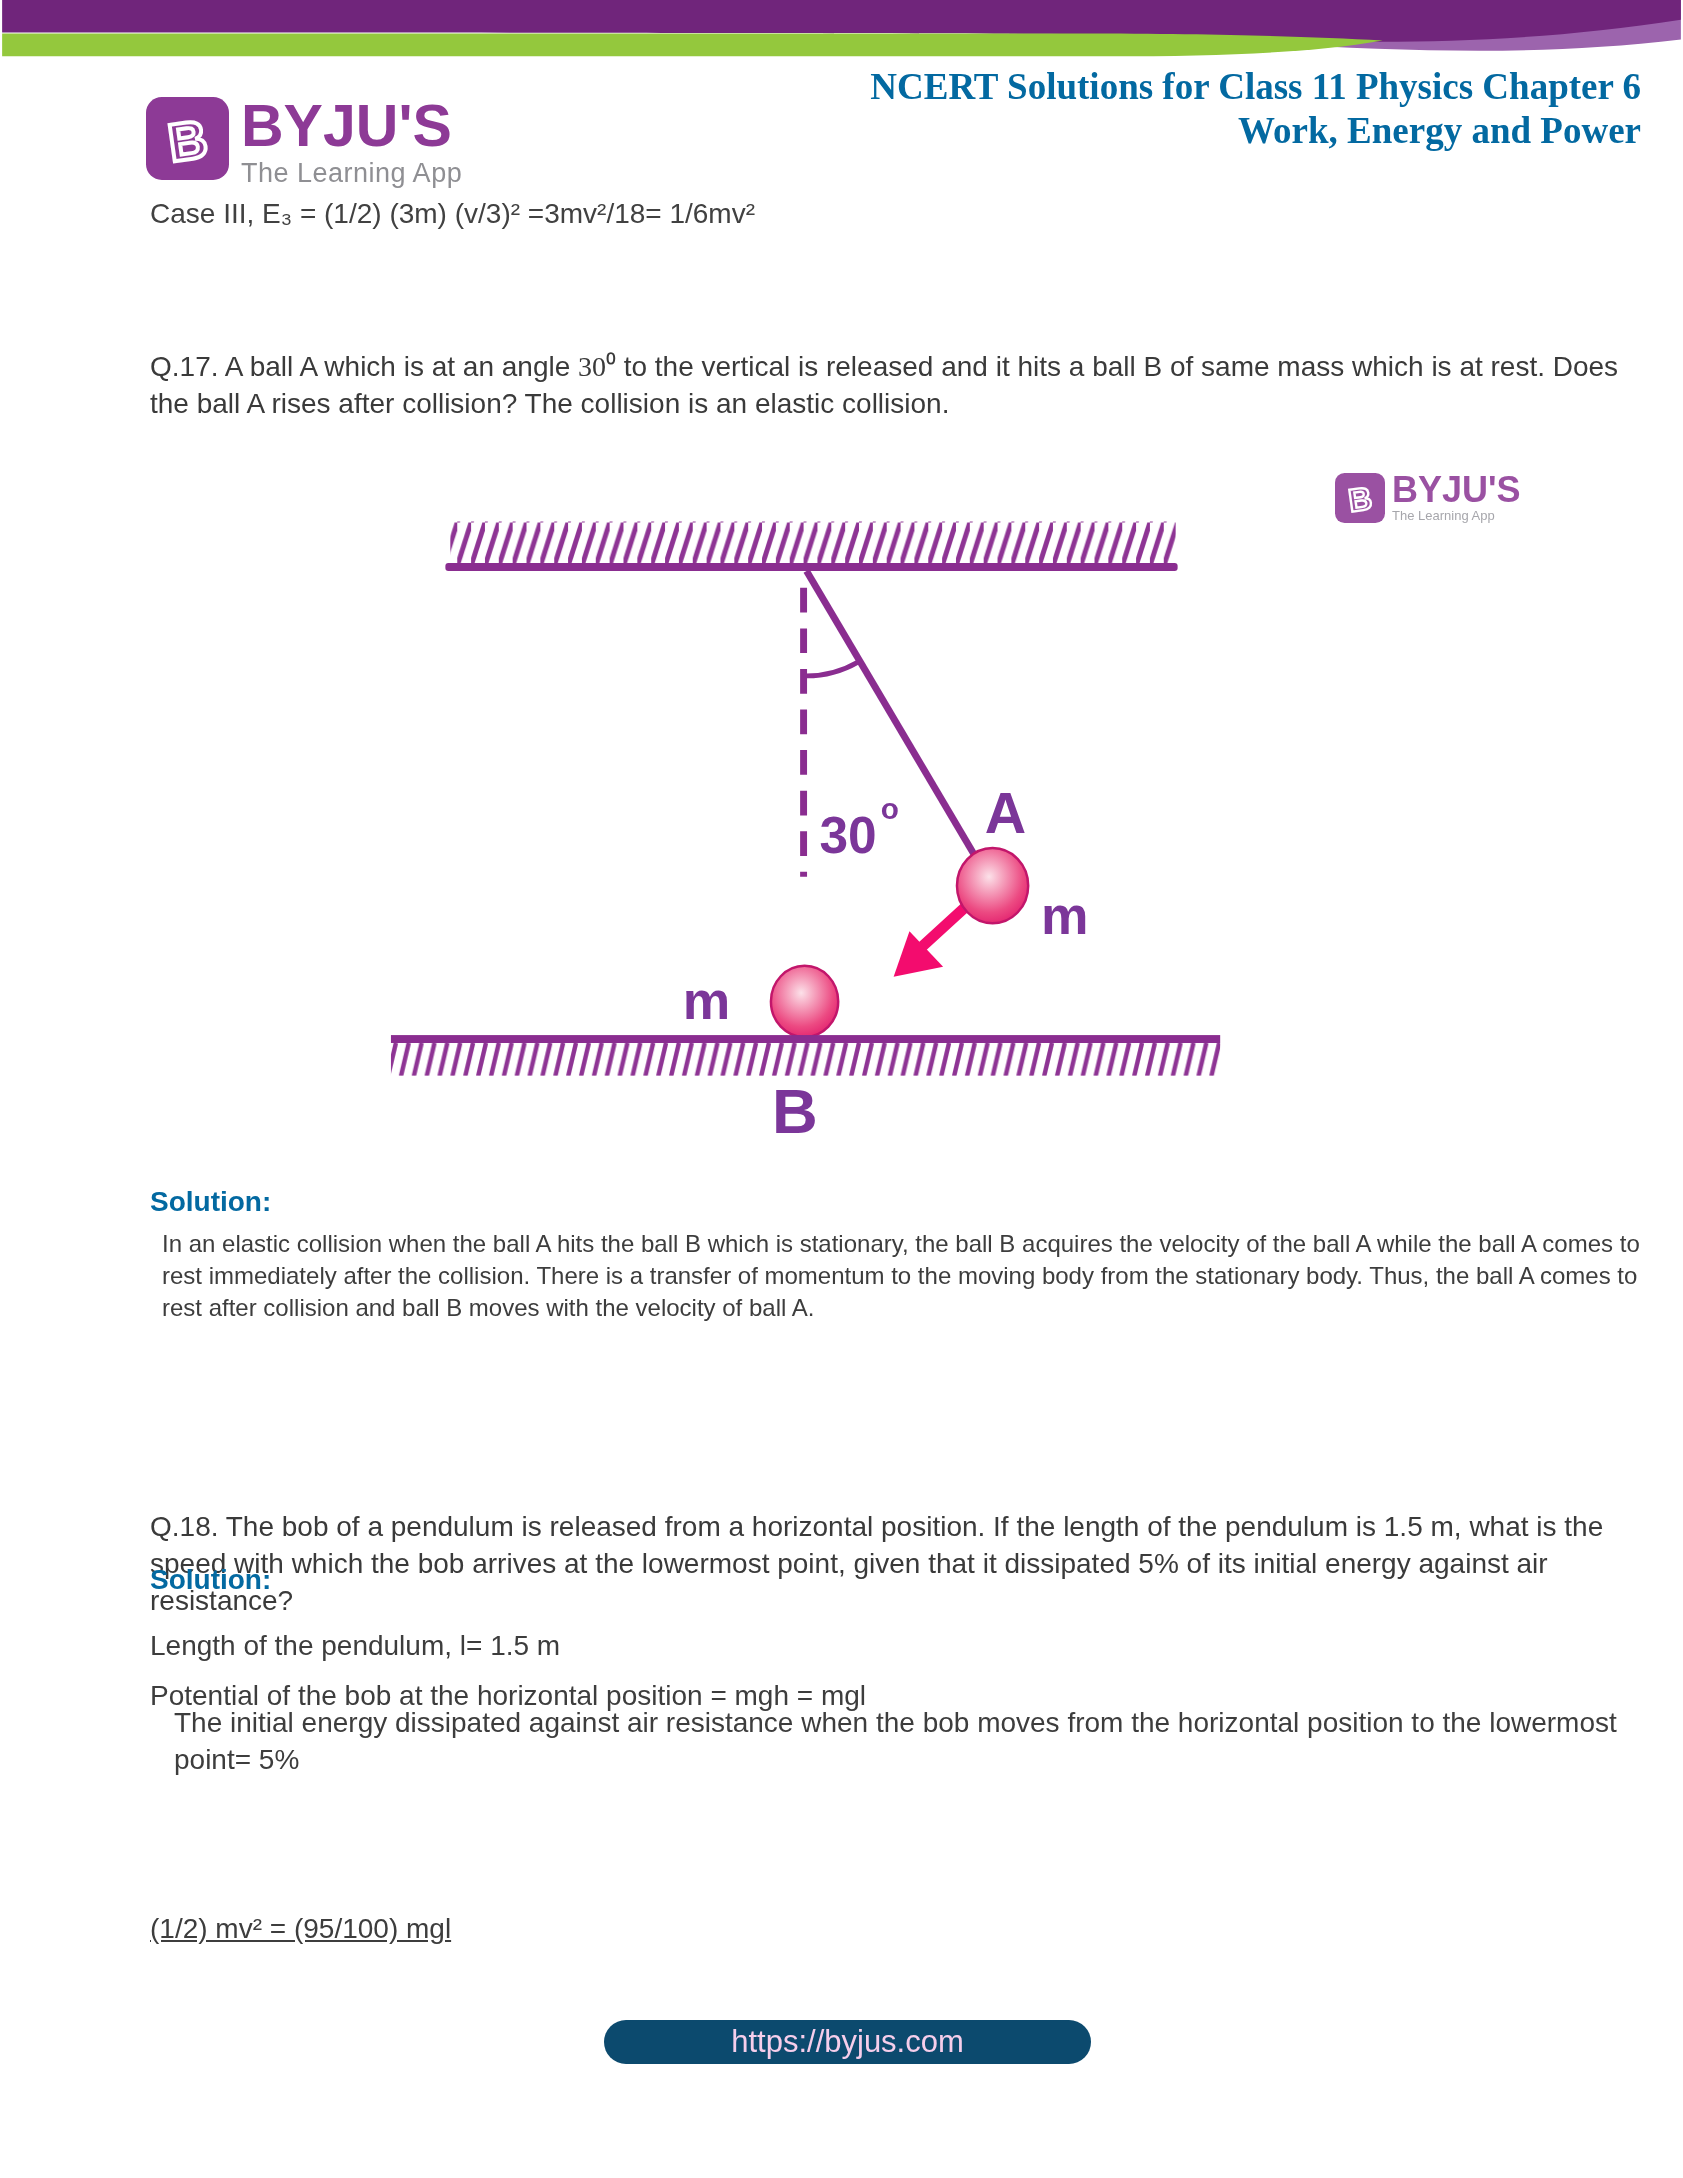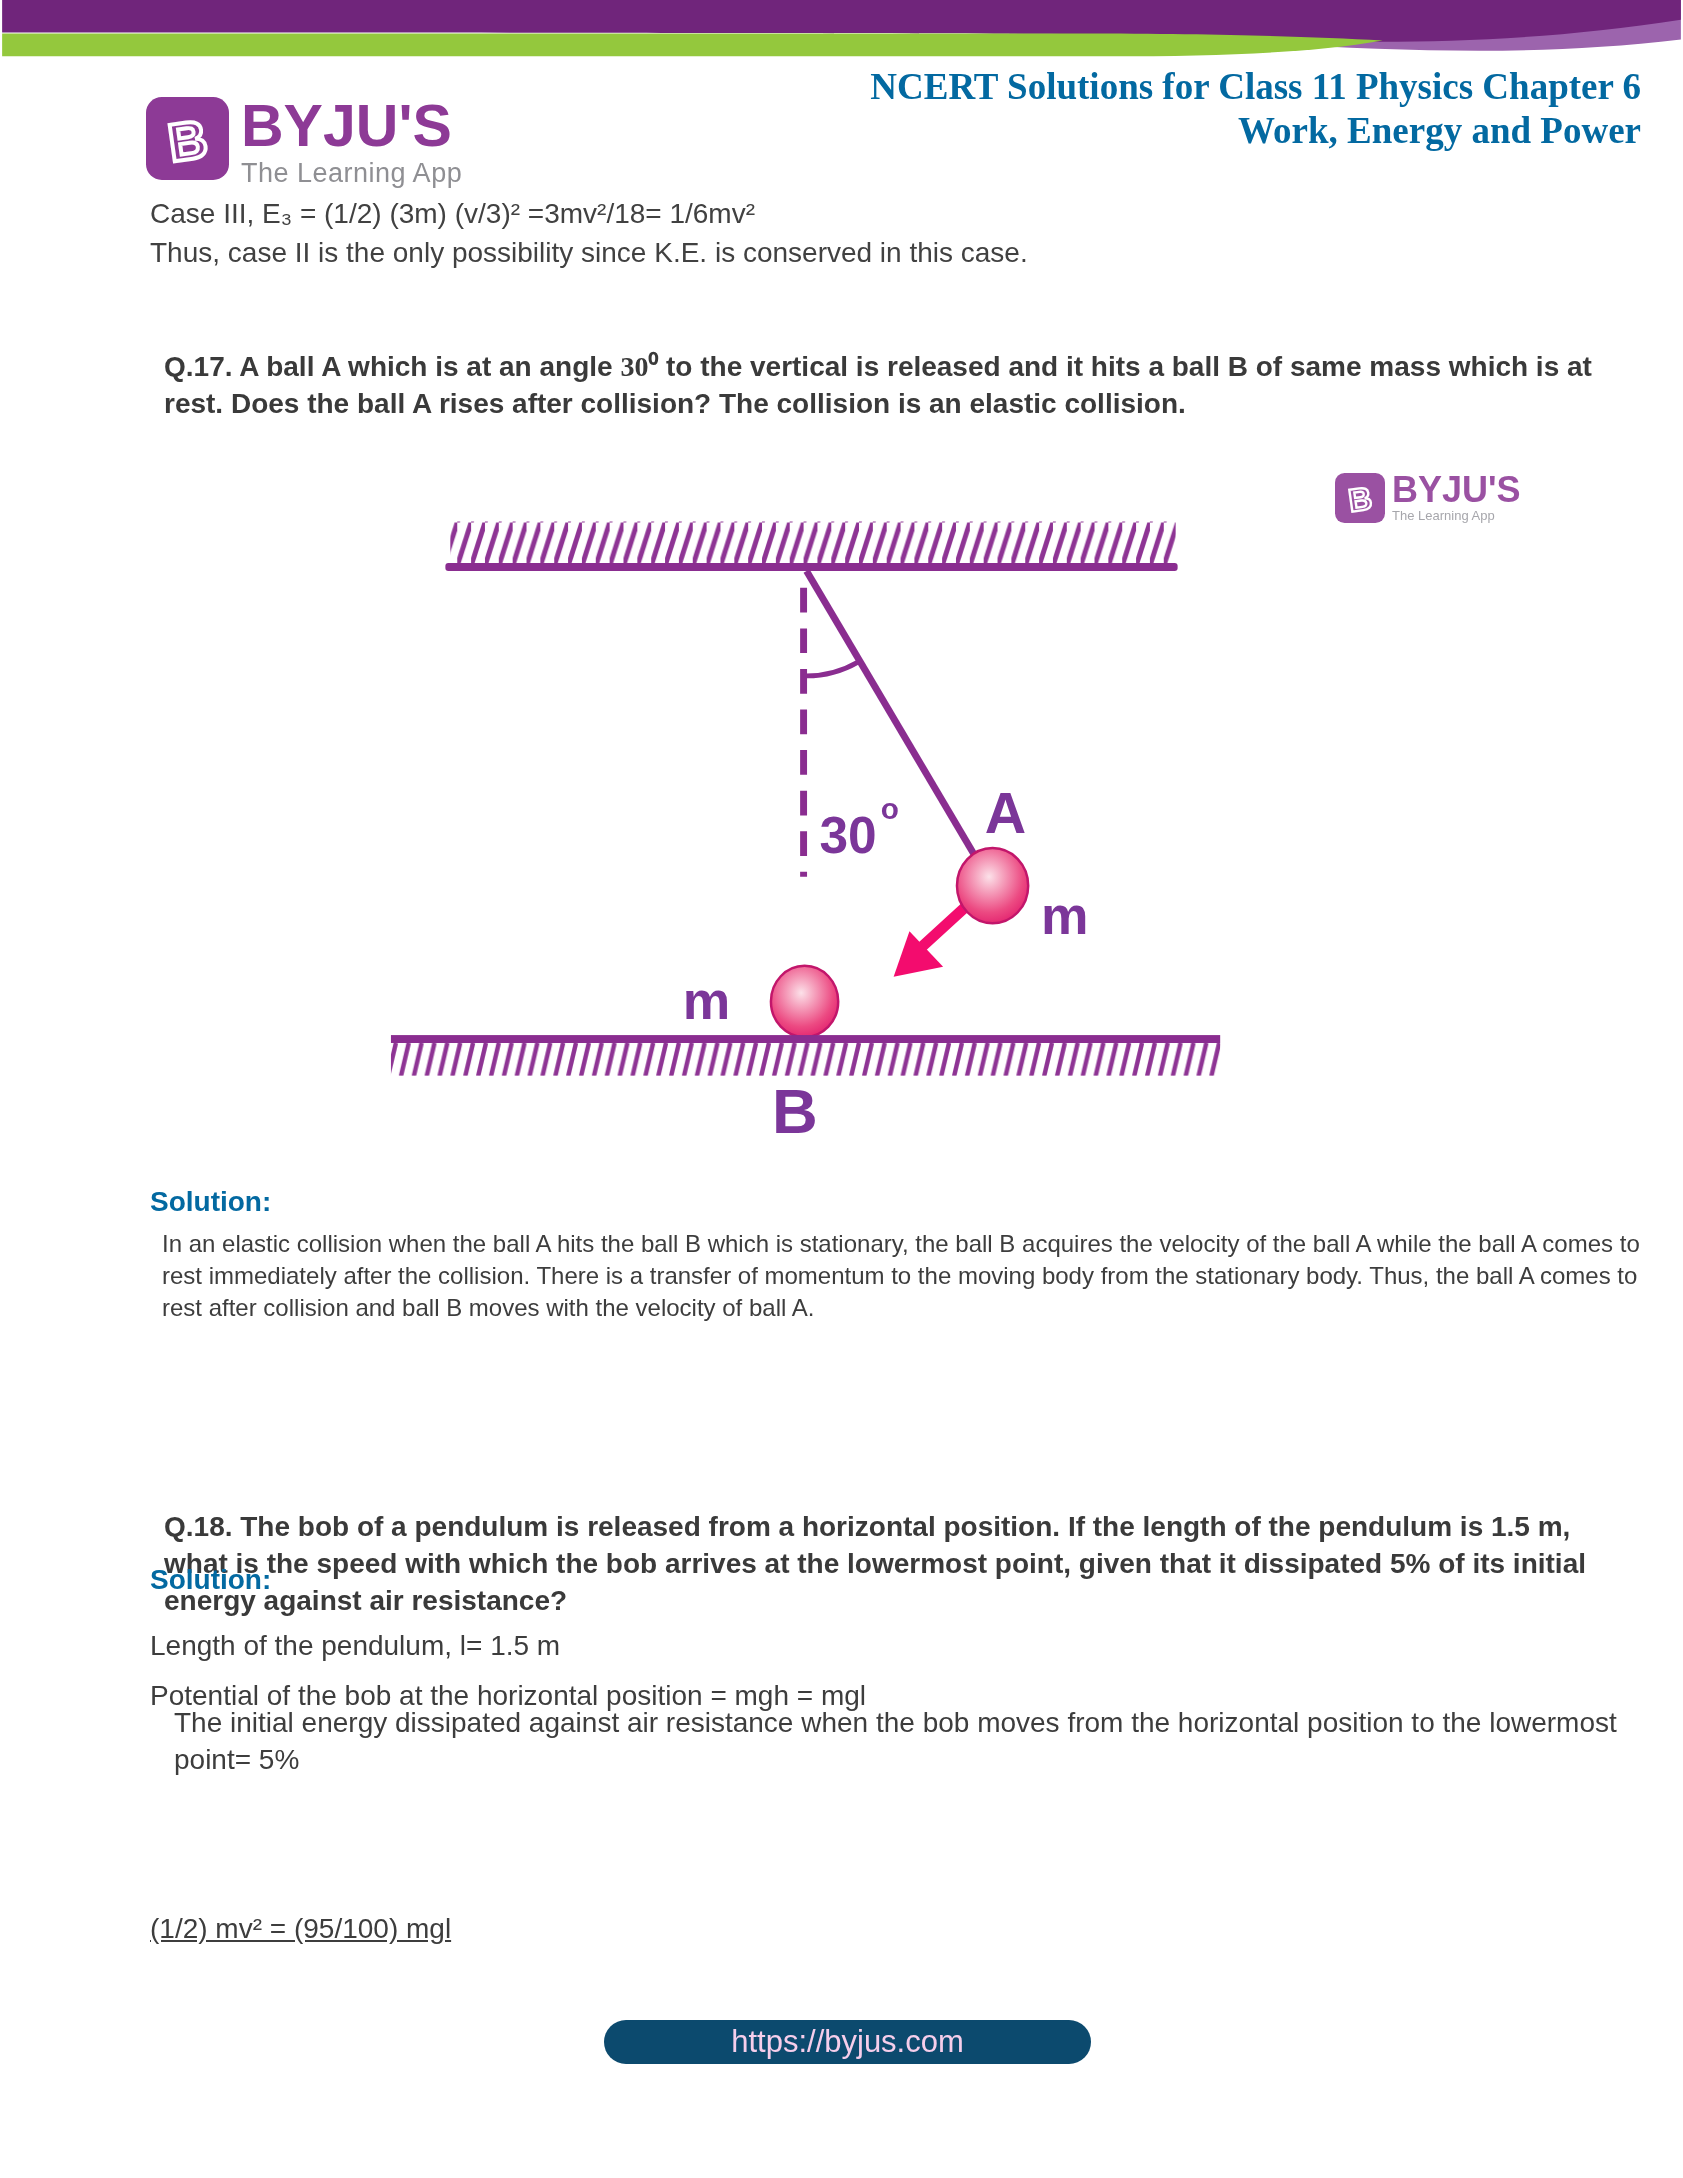--- a/index.html
+++ b/index.html
@@ -18,21 +18,21 @@
   .logo-tagline{font-size:27px; color:#8f8f93; margin-top:2px; letter-spacing:0.5px;}
   .doc-title{
     position:absolute; right:42px; top:65px; text-align:right;
     font-family:"Liberation Serif", serif; font-weight:bold; font-size:37px;
     line-height:44px; color:#0369a1;
   }
 
   
   .body-line{font-size:28px; line-height:39px; color:#414141;}
   .case3{left:150px; top:194px; width:1485px;}
-  .bold-q{font-weight:bold; color:#3a3a3a; font-size:28px; line-height:37px;margin-left:14px;}
+  .bold-q{font-weight:normal; color:#3a3a3a; font-size:28px; line-height:37px;}
   .q17{left:150px; top:348px; width:1485px;}
   .angle-serif{font-family:"Liberation Serif", serif;}
   .sol-label{font-weight:bold; font-size:28px; color:#0369a1;}
   .sol17-label{left:150px; top:1186px;}
   .sol17-text{left:162px; top:1228px; width:1510px; font-size:24px; line-height:32px;}
   .q18{left:150px; top:1508px; width:1455px;}
   .sol18-label{left:150px; top:1564px;}
   .sol18-p{left:150px; width:1510px; font-size:28px; line-height:37px;}
   .p18-1{top:1627px;} .p18-2{top:1677px;} .p18-3{top:1704px;margin-left:24px;}
   .p18-4{top:1816px;} .p18-5{top:1910px;text-decoration:underline;}
@@ -75,21 +75,20 @@
     </div>
   </div>
 
   <div class="doc-title">
     <div>NCERT Solutions for Class 11 Physics Chapter 6</div>
     <div>Work, Energy and Power</div>
   </div>
 
   <div class="abs case3">
     <div class="body-line">Case III, E₃ = (1/2) (3m) (v/3)² =3mv²/18= 1/6mv²</div>
-    <div class="body-line">Thus, case II is the only possibility since K.E. is conserved in this case.</div>
   </div>
 
   <div class="abs q17 bold-q"><span>Q.17. A ball A which is at an angle </span><span class="angle-serif">30⁰</span><span> to the vertical is released and it hits a ball B of same mass which is at rest. Does the ball A rises after collision? The collision is an elastic collision.</span></div>
 
   <div class="watermark">
     <svg width="50" height="50" viewBox="0 0 84 84">
       <rect width="84" height="84" rx="16" fill="#8D3A96"></rect>
       <text x="42" y="63" text-anchor="middle" font-size="54" font-weight="bold" font-family="Liberation Sans, sans-serif" fill="none" stroke="#ffffff" stroke-width="4" transform="rotate(-8 42 42)">B</text>
     </svg>
     <div class="wm-text">

